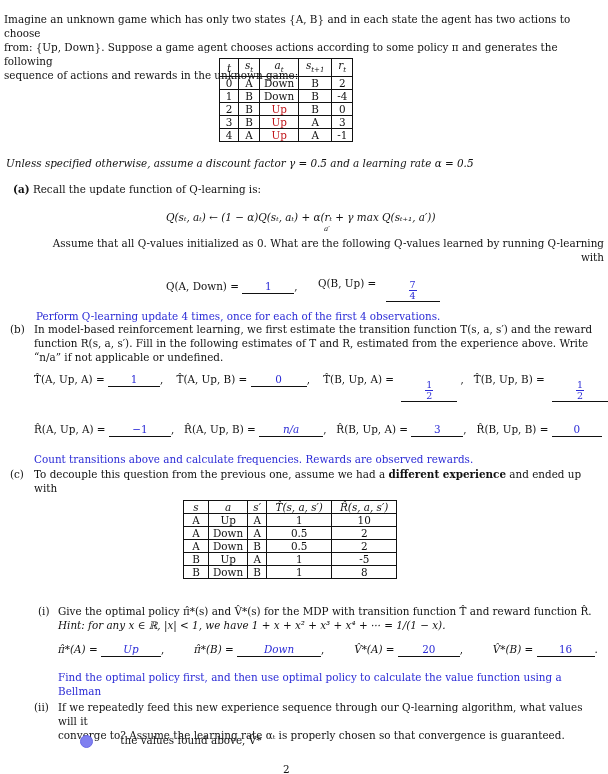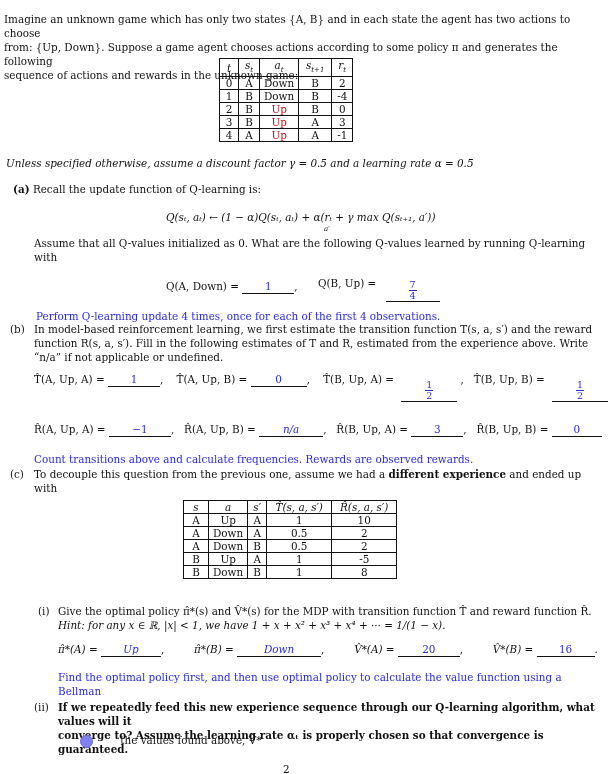--- a/index.html
+++ b/index.html
@@ -79,21 +79,21 @@
   </table>
 
 <div class="row ital" style="left:6px; top:156px;">Unless specified otherwise, assume a discount factor γ = 0.5 and a learning rate α = 0.5</div>
 
 <div class="row" style="left:13px; top:182px;">
   <span class="lbl">(a)</span>
   <span>Recall the update function of Q-learning is:</span>
 </div>
 <div class="row ital" style="left:166px; top:210px;">Q(sₜ, aₜ) ← (1 − α)Q(sₜ, aₜ) + α(rₜ + γ max Q(sₜ₊₁, a′))</div>
 <div class="row ital" style="left:324px; top:222px; font-size:7px;">a′</div>
-<div class="para" style="left:34px; top:236px; width:570px;">
+<div class="para" style="left:34px; top:236px; width:570px;text-align:right;">
   <div>Assume that all Q-values initialized as 0. What are the following Q-values learned by running Q-learning with</div>
 </div>
 <div class="row" style="left:166px; top:279px;">
   <span>Q(A, Down) =</span>
   <span class="blank" style="width:52px;">1</span>,
 </div>
 <div class="row" style="left:318px; top:272px;">
   <span style="display:inline-block; vertical-align:-4px;">Q(B, Up) =</span>
   <span class="fracwrap" style="width:54px; margin-left:6px;">
     <span class="frac">
@@ -209,21 +209,21 @@
   <span class="ital">V̂*(A) =</span>
   <span class="blank" style="width:62px;">20</span>,&nbsp;&nbsp;&nbsp;&nbsp;&nbsp;&nbsp;&nbsp;&nbsp;
   <span class="ital">V̂*(B) =</span>
   <span class="blank" style="width:58px;">16</span>.
 </div>
 <div class="para blue" style="left:58px; top:670px; width:546px;">
   <div>Find the optimal policy first, and then use optimal policy to calculate the value function using a Bellman</div>
 </div>
 
 <div class="row" style="left:34px; top:700px;">(ii)</div>
-<div class="para" style="left:58px; top:700px; width:546px;font-weight:bold;">
+<div class="para" style="left:58px; top:700px; width:546px;">
   <div>If we repeatedly feed this new experience sequence through our Q-learning algorithm, what values will it</div>
   <div>converge to? Assume the learning rate αₜ is properly chosen so that convergence is guaranteed.</div>
 </div>
 <div class="row" style="left:80px; top:733px;">
   <span class="radio"></span>
   <span style="margin-left:24px;">the values found above, V̂*</span>
 </div>
 
 <div class="row" style="left:283px; top:790px; top:762px;">2</div>
 

